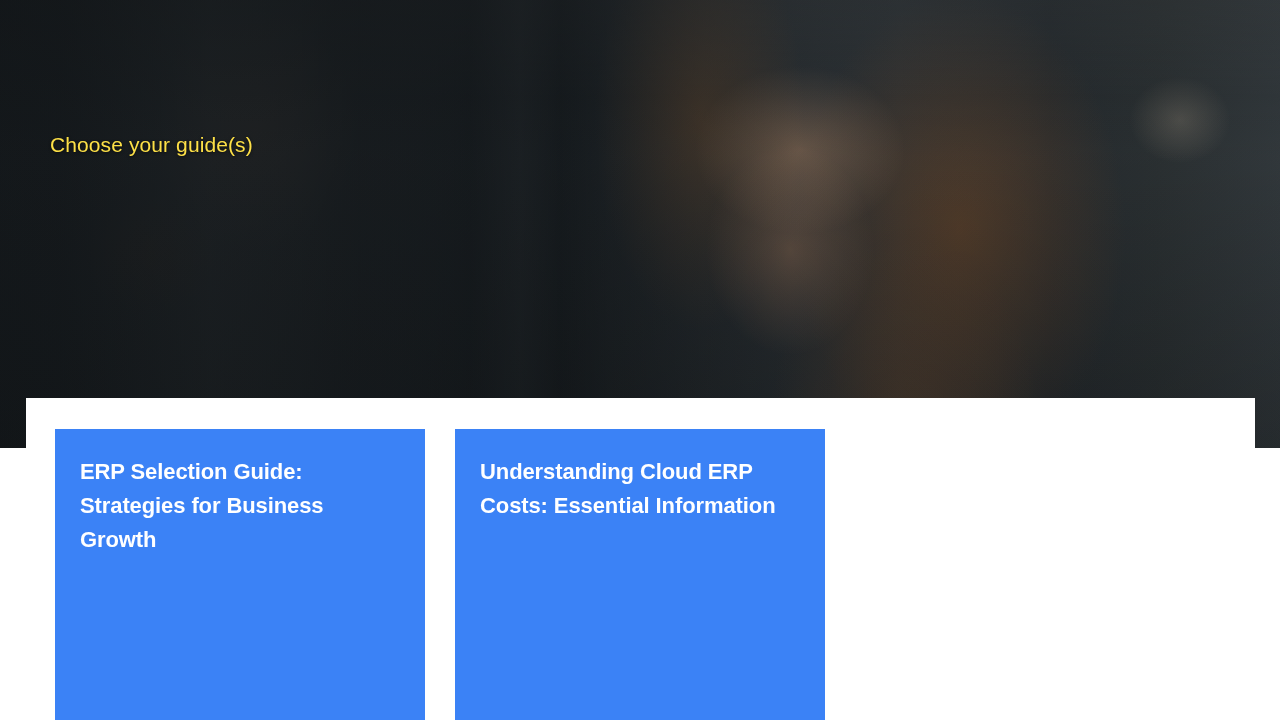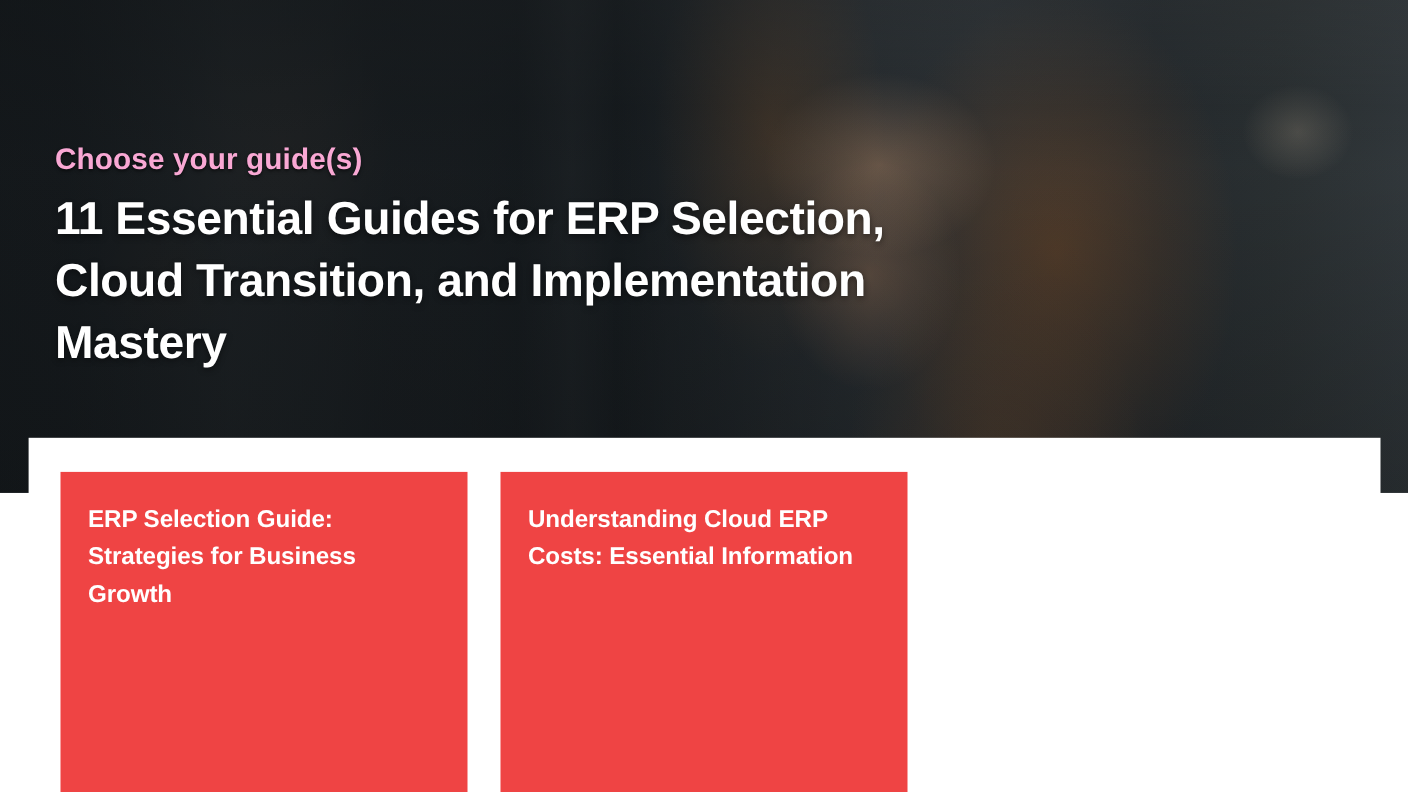--- a/index.html
+++ b/index.html
@@ -61,21 +61,21 @@
   }
   .hero-scrim-v {
     position:absolute; inset:0;
     background:linear-gradient(180deg, rgba(10,13,15,0.30) 0%, rgba(10,13,15,0.10) 35%, rgba(10,13,15,0.22) 100%);
   }
 
   .hero-content {
     position:absolute; left:50px; top:130px; width:760px; z-index:5;
   }
   .eyebrow {
-    font-size:27px; font-weight:bold; color:#f9a8d4;
+    font-size:21px; font-weight:normal; color:#fde047;
     letter-spacing:0.1px; line-height:30px;
     text-shadow:0 1px 3px rgba(0,0,0,0.55);
   }
   .hero-title {
     margin-top:11px;
     font-size:42px; font-weight:bold; color:#ffffff;
     line-height:56px; letter-spacing:-0.4px;
     text-shadow:0 2px 6px rgba(0,0,0,0.45);
   }
 
@@ -87,21 +87,21 @@
   }
 
   
   .cards {
     position:absolute; left:55px; top:429px;
     width:1170px; height:291px;
     display:flex; gap:30px; z-index:10;
   }
   .card {
     width:370px; height:291px;
-    background:#ef4444;
+    background:#3b82f6;
     padding:26px 25px 0 25px;
     overflow:hidden;
     cursor:pointer;
   }
   .card-title {
     font-size:22px; font-weight:bold; color:#ffffff;
     line-height:34px; letter-spacing:-0.1px;
   }
 </style>
 </head>
@@ -109,21 +109,20 @@
 
 <div class="page">
 
   <section class="hero">
     <div class="hero-photo"></div>
     <div class="hero-scrim"></div>
     <div class="hero-scrim-v"></div>
 
     <div class="hero-content">
       <div class="eyebrow">Choose your guide(s)</div>
-      <h1 class="hero-title">11 Essential Guides for ERP Selection, Cloud Transition, and Implementation Mastery</h1>
     </div>
   </section>
 
   <div class="panel"></div>
 
   <div class="cards">
 
     <div class="card">
       <div class="card-title">ERP Selection Guide: Strategies for Business Growth</div>
     </div>

